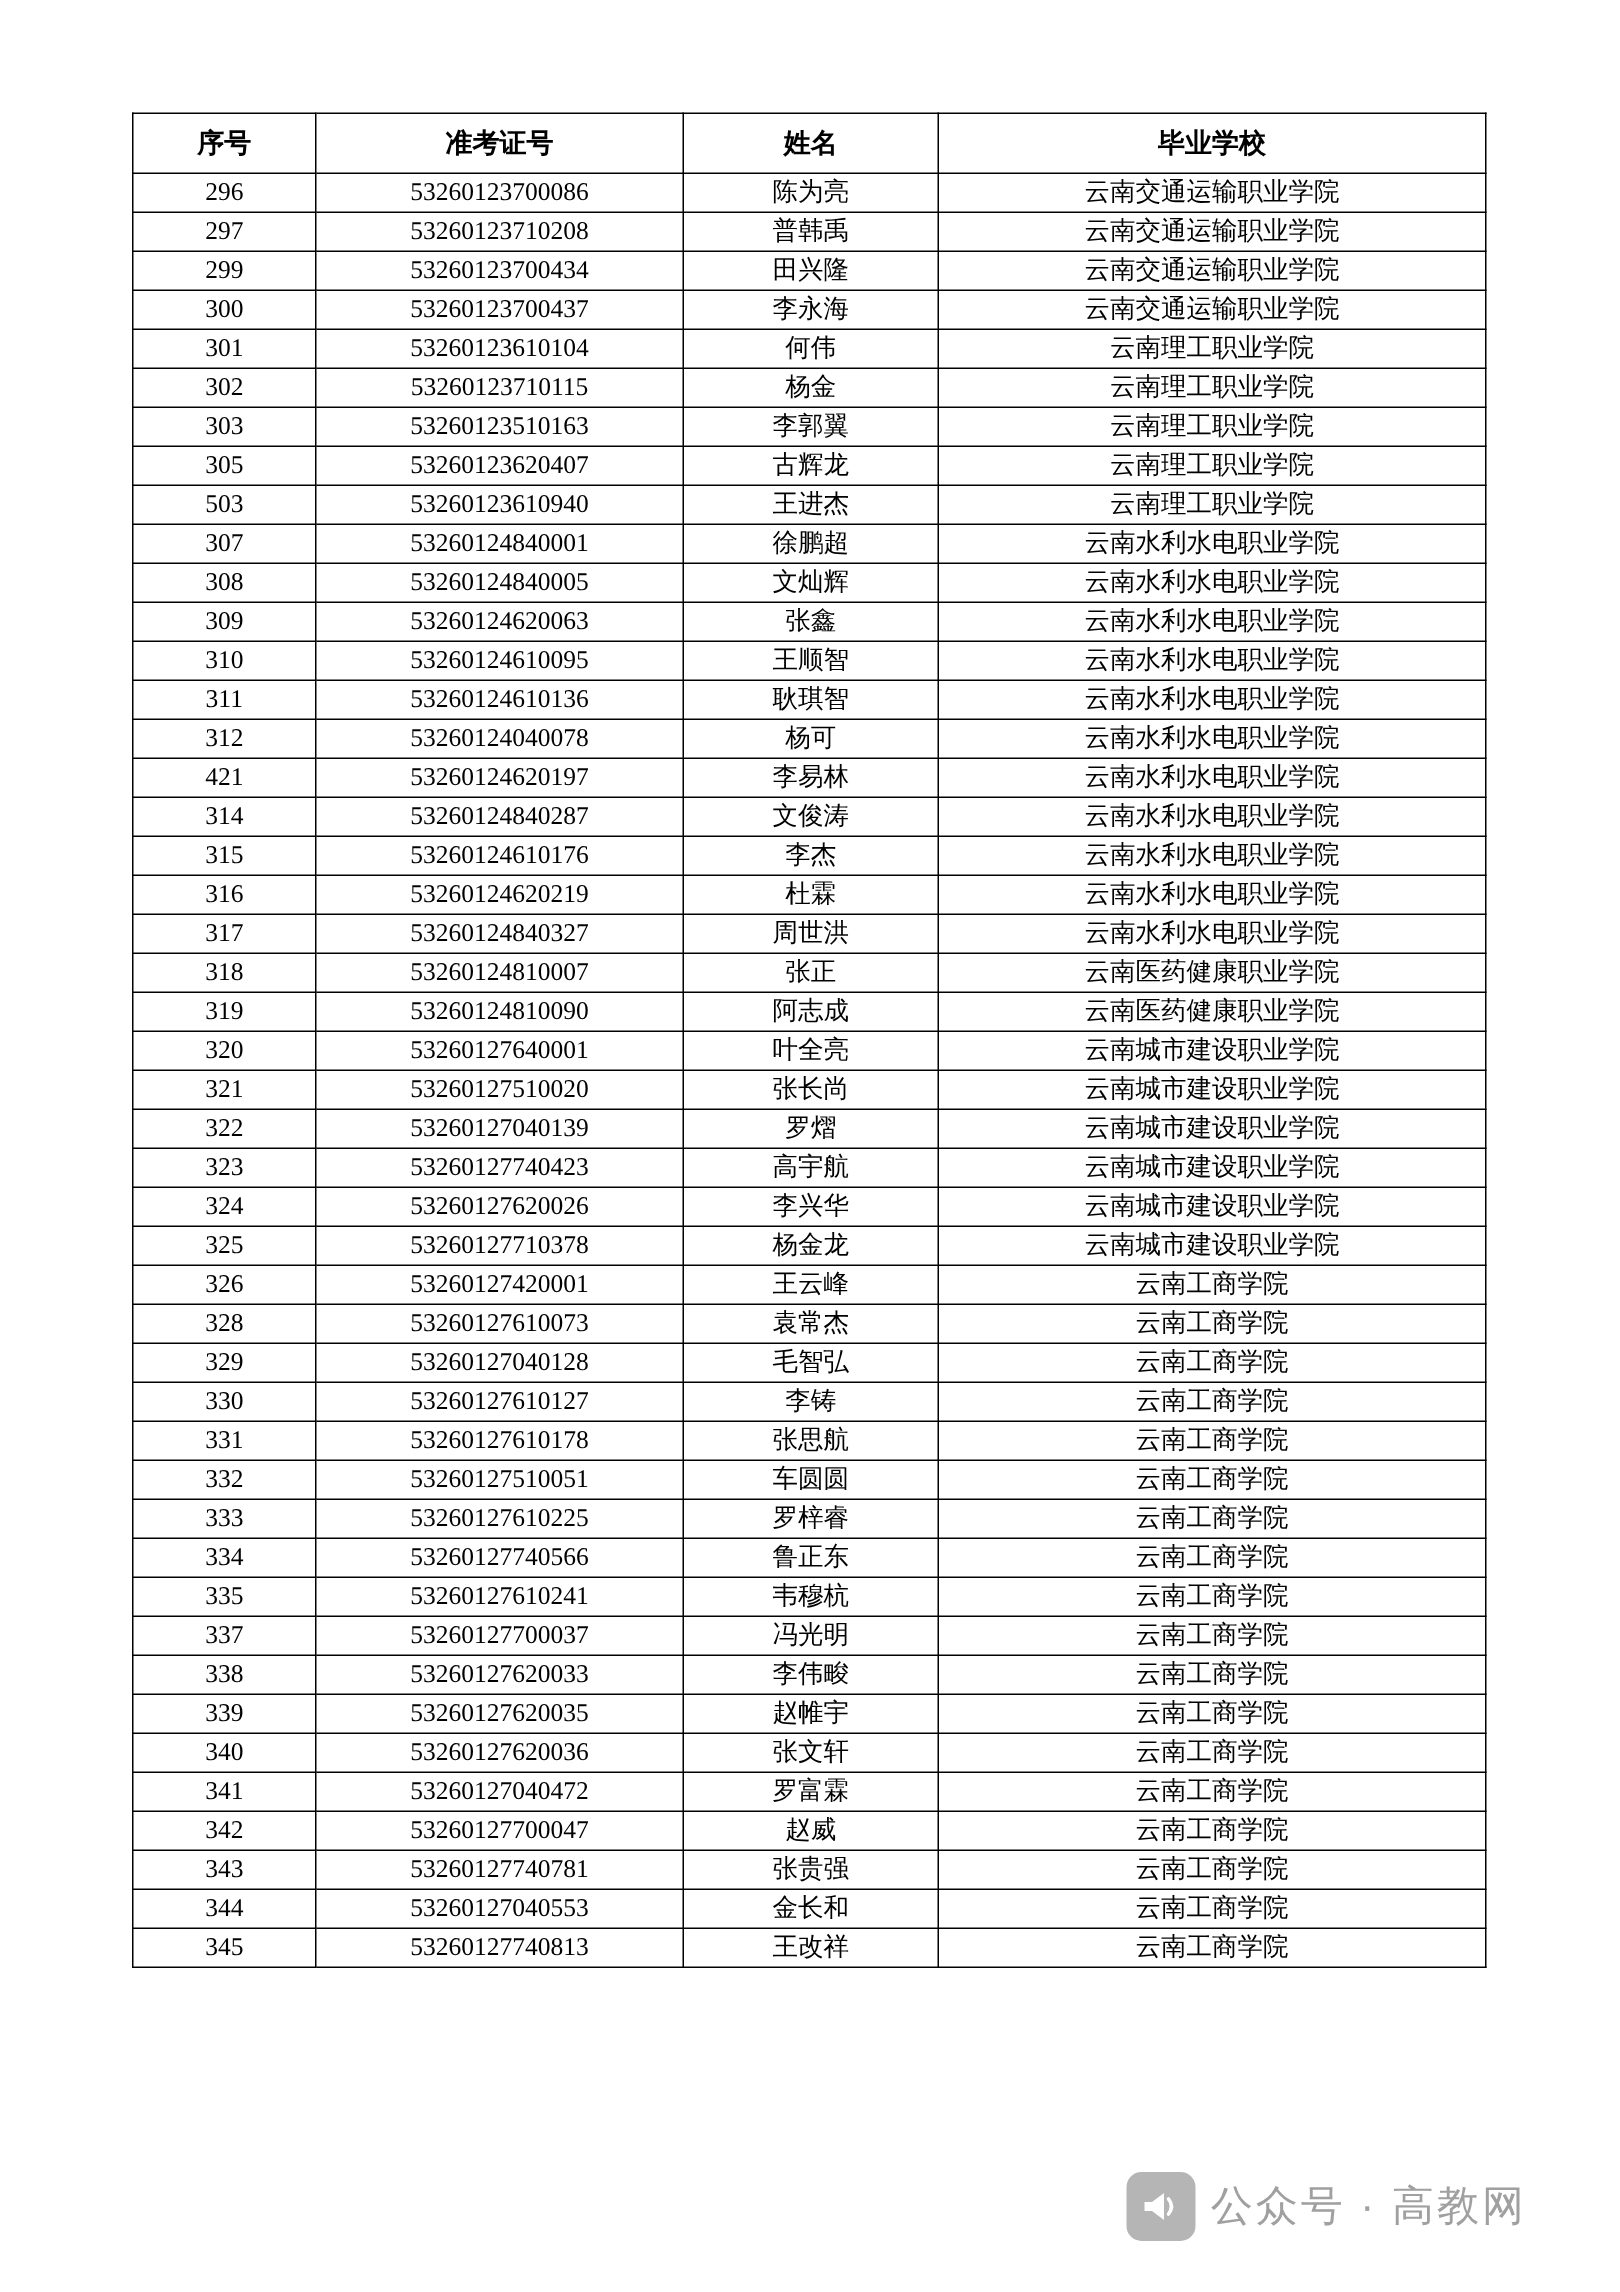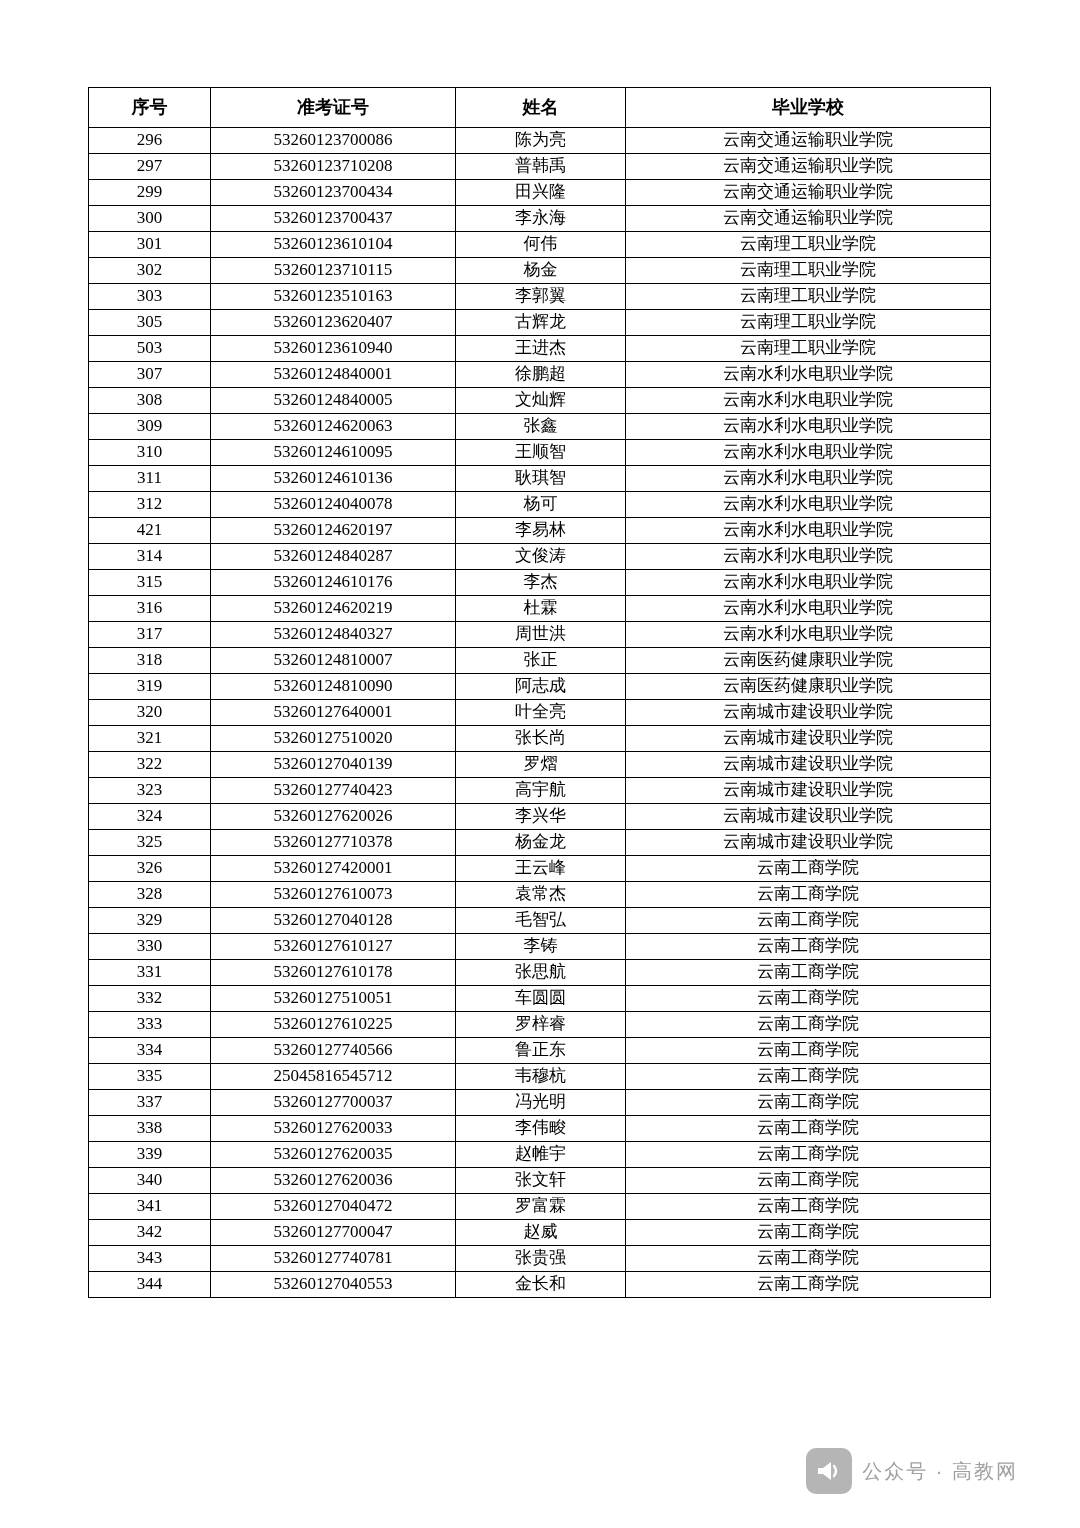--- a/index.html
+++ b/index.html
@@ -6,21 +6,21 @@
   body{
     width:1080px;height:1528px;
     background:#ffffff;
     font-family:"Liberation Serif","DejaVu Serif",serif;
     color:#000;
     position:relative;
     overflow:hidden;
   }
   .table-wrap{
     position:absolute;
-    left:88px; top:87px;
+    left:88px; top:75px;
     width:902px;
   }
   table.roster{
     border-collapse:collapse;
     width:100%;
     table-layout:fixed;
   }
   table.roster th, table.roster td{
     border:1px solid #000;
     text-align:center;
@@ -46,21 +46,21 @@
     position:absolute;
     right:62px;
     top:1448px;
     display:flex;
     align-items:center;
     gap:10px;
     color:#a6a6a6;
   }
   .watermark .wm-text{
     font-family:"Liberation Sans","DejaVu Sans",sans-serif;
-    font-size:20px;
+    font-size:28px;
     letter-spacing:2px;
     color:#a0a0a0;
   }
   .wm-icon{
     width:46px;height:46px;
     background:#b5b5b5;
     border-radius:10px;
     display:flex;
     align-items:center;
     justify-content:center;
@@ -297,21 +297,21 @@
           <td>云南工商学院</td>
         </tr>
         <tr>
           <td>334</td>
           <td>53260127740566</td>
           <td>鲁正东</td>
           <td>云南工商学院</td>
         </tr>
         <tr>
           <td>335</td>
-          <td>25045816545712</td>
+          <td>53260127610241</td>
           <td>韦穆杭</td>
           <td>云南工商学院</td>
         </tr>
         <tr>
           <td>337</td>
           <td>53260127700037</td>
           <td>冯光明</td>
           <td>云南工商学院</td>
         </tr>
         <tr>
@@ -347,20 +347,26 @@
         <tr>
           <td>343</td>
           <td>53260127740781</td>
           <td>张贵强</td>
           <td>云南工商学院</td>
         </tr>
         <tr>
           <td>344</td>
           <td>53260127040553</td>
           <td>金长和</td>
+          <td>云南工商学院</td>
+        </tr>
+        <tr>
+          <td>345</td>
+          <td>53260127740813</td>
+          <td>王改祥</td>
           <td>云南工商学院</td>
         </tr>
       </tbody>
   </table>
 </div>
 
 <div class="watermark">
   <div class="wm-icon">
     <svg width="30" height="30" viewBox="0 0 30 30" aria-hidden="true">
       <path d="M4 12 L4 18 L9 18 L17 24 L17 6 L9 12 Z" fill="#ffffff"></path>

